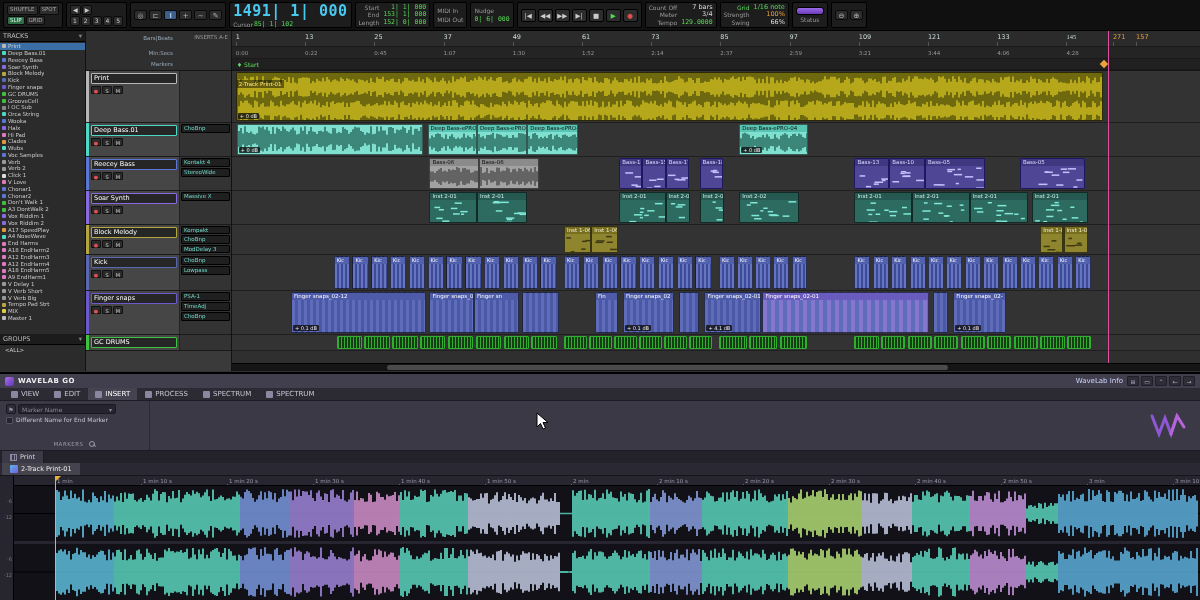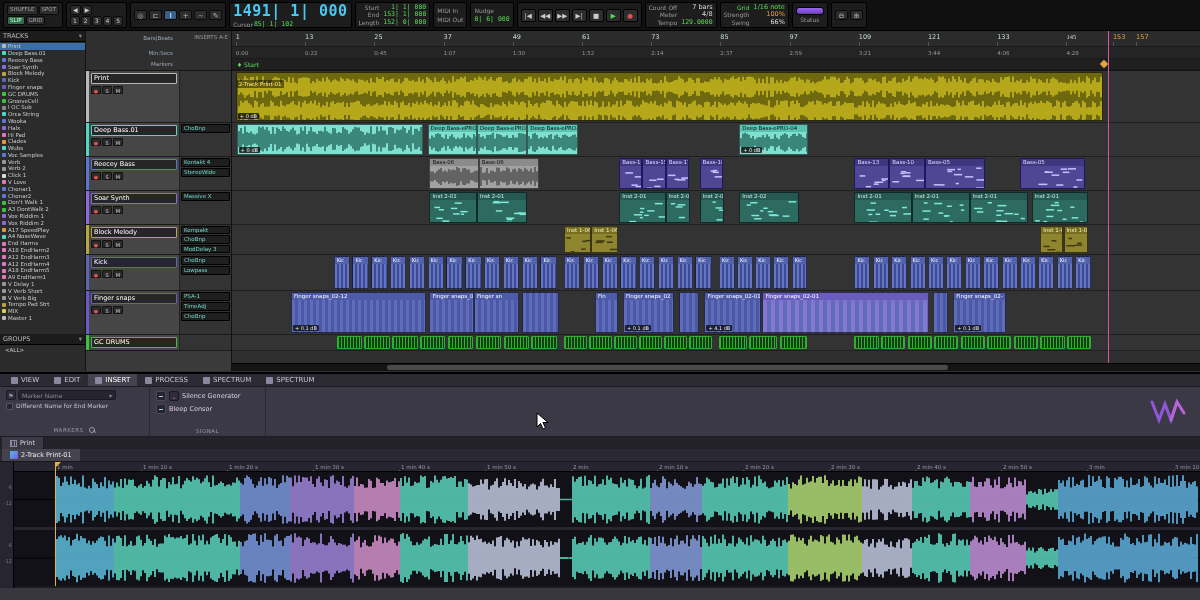--- a/index.html
+++ b/index.html
@@ -213,21 +213,21 @@
           <span class="trans-b">▶|</span>
           <span class="trans-b">■</span>
           <span class="trans-b play">▶</span>
           <span class="trans-b rec">●</span>
         </div>
       <div class="tb-sec">
         <div class="sel-grid">
           <span class="sel-lab">Count Off</span>
           <span class="sel-val" style="color:#ddd">7 bars</span>
           <span class="sel-lab">Meter</span>
-          <span class="sel-val" style="color:#ddd">4/8</span>
+          <span class="sel-val" style="color:#ddd">3/4</span>
           <span class="sel-lab">Tempo</span>
           <span class="sel-val mono">129.0000</span>
         </div>
       </div>
       <div class="tb-sec">
         <div class="sel-grid">
           <span class="sel-lab grn">Grid</span>
           <span class="sel-val">1/16 note</span>
           <span class="sel-lab">Strength</span>
           <span class="sel-val org">100%</span>
@@ -562,21 +562,21 @@
               <span class="tick" style="left: 21.85%;">37</span>
               <span class="tick" style="left: 29%;">49</span>
               <span class="tick" style="left: 36.15%;">61</span>
               <span class="tick" style="left: 43.3%;">73</span>
               <span class="tick" style="left: 50.45%;">85</span>
               <span class="tick" style="left: 57.6%;">97</span>
               <span class="tick" style="left: 64.75%;">109</span>
               <span class="tick" style="left: 71.9%;">121</span>
               <span class="tick" style="left: 79.05%;">133</span>
               <span class="tick" style="left: 86.2%; font-family: Liberation Serif, serif;">145</span>
-              <span class="tick org" style="color: rgb(232, 163, 61); left: 91%;">153</span>
+              <span class="tick org" style="color: rgb(232, 163, 61); left: 91%;">271</span>
               <span class="tick org" style="color: rgb(232, 163, 61); left: 93.4%;">157</span>
             </div>
           <div class="ruler-row" id="ruler-min">
               <span class="tick-min" style="left: 0.4%;">0:00</span>
               <span class="tick-min" style="left: 7.55%;">0:22</span>
               <span class="tick-min" style="left: 14.7%;">0:45</span>
               <span class="tick-min" style="left: 21.85%;">1:07</span>
               <span class="tick-min" style="left: 29%;">1:30</span>
               <span class="tick-min" style="left: 36.15%;">1:52</span>
               <span class="tick-min" style="left: 43.3%;">2:14</span>
@@ -1163,20 +1163,33 @@
           </div>
         <div id="playhead" style="left: 90.5%;"></div>
         <div id="pt-hscroll">
             <div class="thumb"></div>
           </div>
       </div>
     </div>
   </div>
 
   <div id="wl">
+    <div id="wl-title">
+      <span class="wl-logo"></span>
+      <span class="t">WAVELAB GO</span>
+      <span class="sp"></span>
+      <span class="wl-info">WaveLab Info</span>
+      <span id="wl-title-icons" style="display:flex;gap:2px">
+          <span class="wl-ico">⊞</span>
+          <span class="wl-ico">▭</span>
+          <span class="wl-ico">⌃</span>
+          <span class="wl-ico">←</span>
+          <span class="wl-ico">→</span>
+        </span>
+    </div>
     <div id="wl-tabs">
         <div class="wl-tab">
           <span class="ic"></span>
           <span>VIEW</span>
         </div>
         <div class="wl-tab">
           <span class="ic"></span>
           <span>EDIT</span>
         </div>
         <div class="wl-tab active">
@@ -1205,34 +1218,20 @@
             <span>▾</span>
           </div>
         </div>
         <div style="display:flex;gap:3px;align-items:center">
           <span class="chk"></span>
           <span class="chk-lab">Different Name for End Marker</span>
         </div>
         <div class="rb-footer">
           <span>MARKERS</span>
           <span class="i-mag"></span>
-        </div>
-      </div>
-      <div class="rb-group" style="width:116px">
-        <div class="rb-btn">
-          <span class="rb-ic"></span>
-          <span class="mini">⌄</span>
-          <span class="rb-lab">Silence Generator</span>
-        </div>
-        <div class="rb-btn">
-          <span class="rb-ic"></span>
-          <span class="rb-lab">Bleep Censor</span>
-        </div>
-        <div class="rb-footer">
-          <span>SIGNAL</span>
         </div>
       </div>
       <svg id="wl-biglogo" width="36" height="28" viewBox="0 0 36 28">
         <path d="M2 5 L9 23 L15 7 L21 23 L27 5" stroke="#9a5ae8" stroke-width="3" fill="none" stroke-linecap="round"></path>
         <path d="M21 23 L27 5 L34 16" stroke="#c26ae8" stroke-width="3" fill="none" stroke-linecap="round"></path>
       </svg>
     </div>
     <div id="wl-doctabs">
       <div class="doc-tab">
         <span class="doc-ic"></span>

